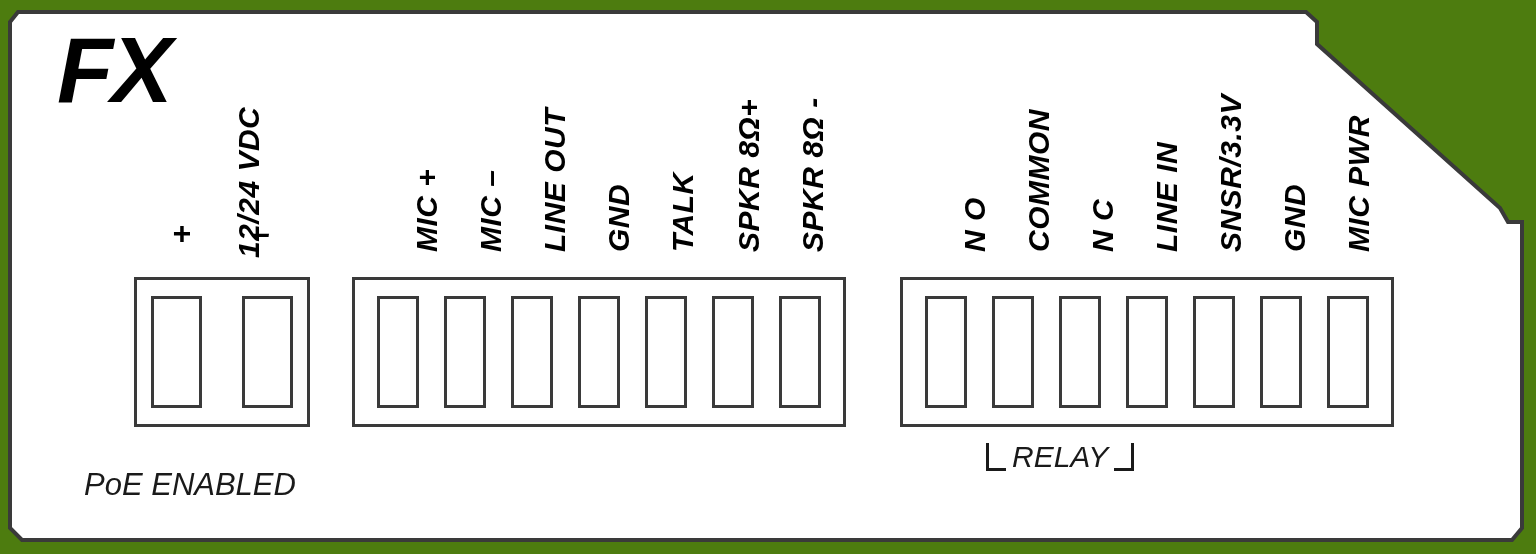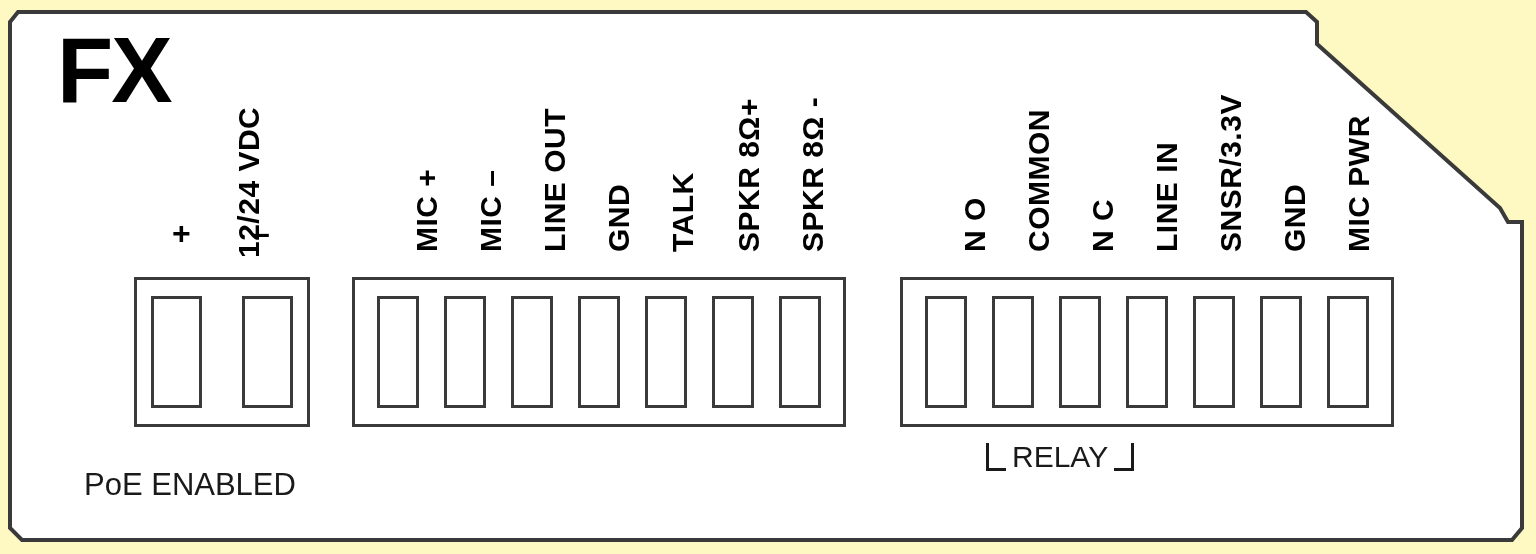--- a/index.html
+++ b/index.html
@@ -7,22 +7,23 @@
     padding: 0;
     background: #ffffff;
   }
   body {
     font-family: "Liberation Sans", sans-serif;
   }
   #stage {
     position: relative;
     width: 1536px;
     height: 554px;
-    background: #fef9c3;
+    background: #4d7c0f;
     overflow: hidden;
+    font-style: italic;
   }
 
   
   #outline-svg {
     position: absolute;
     left: 0;
     top: 0;
     width: 1536px;
     height: 554px;
   }

